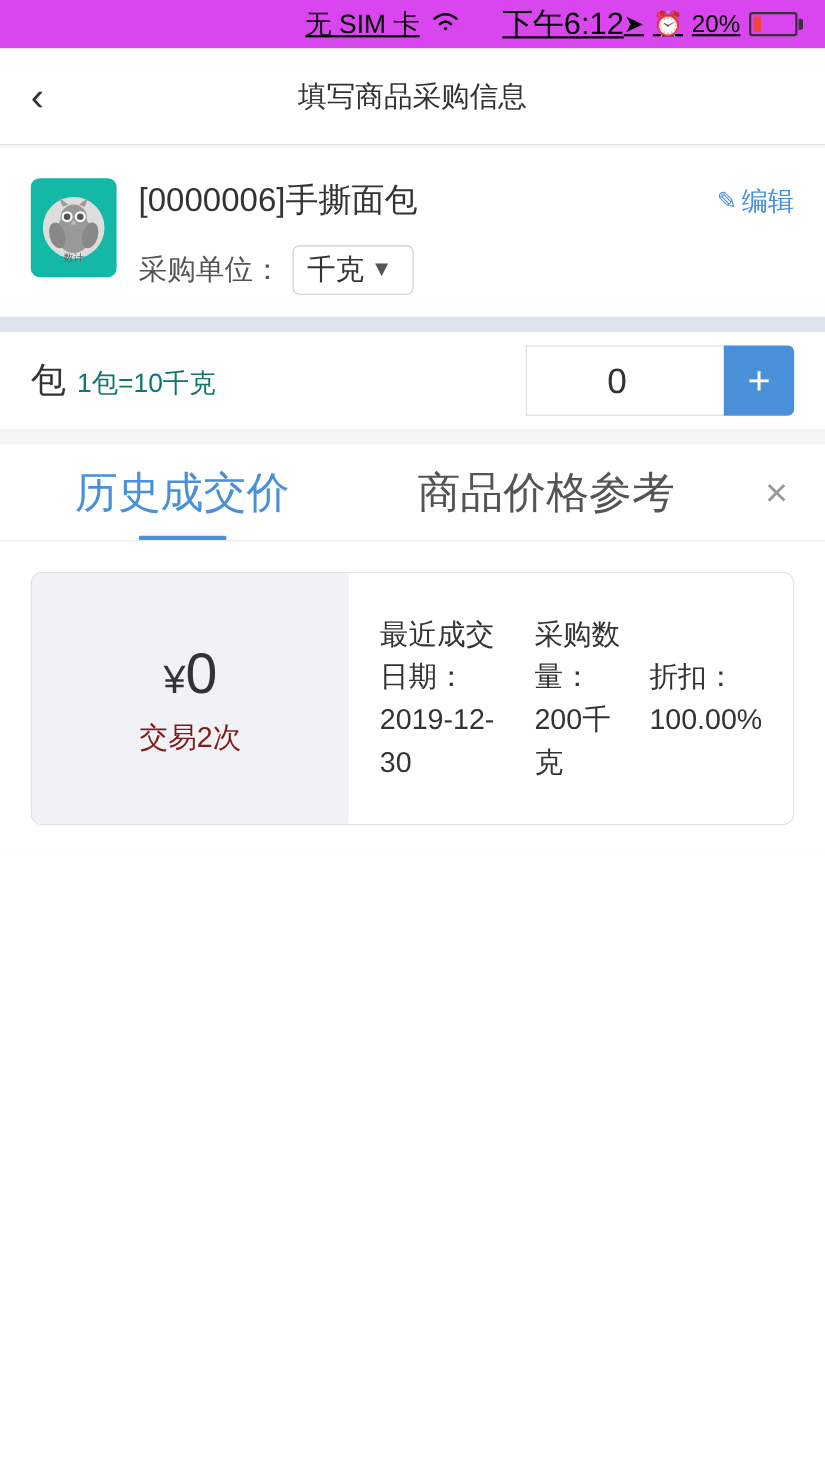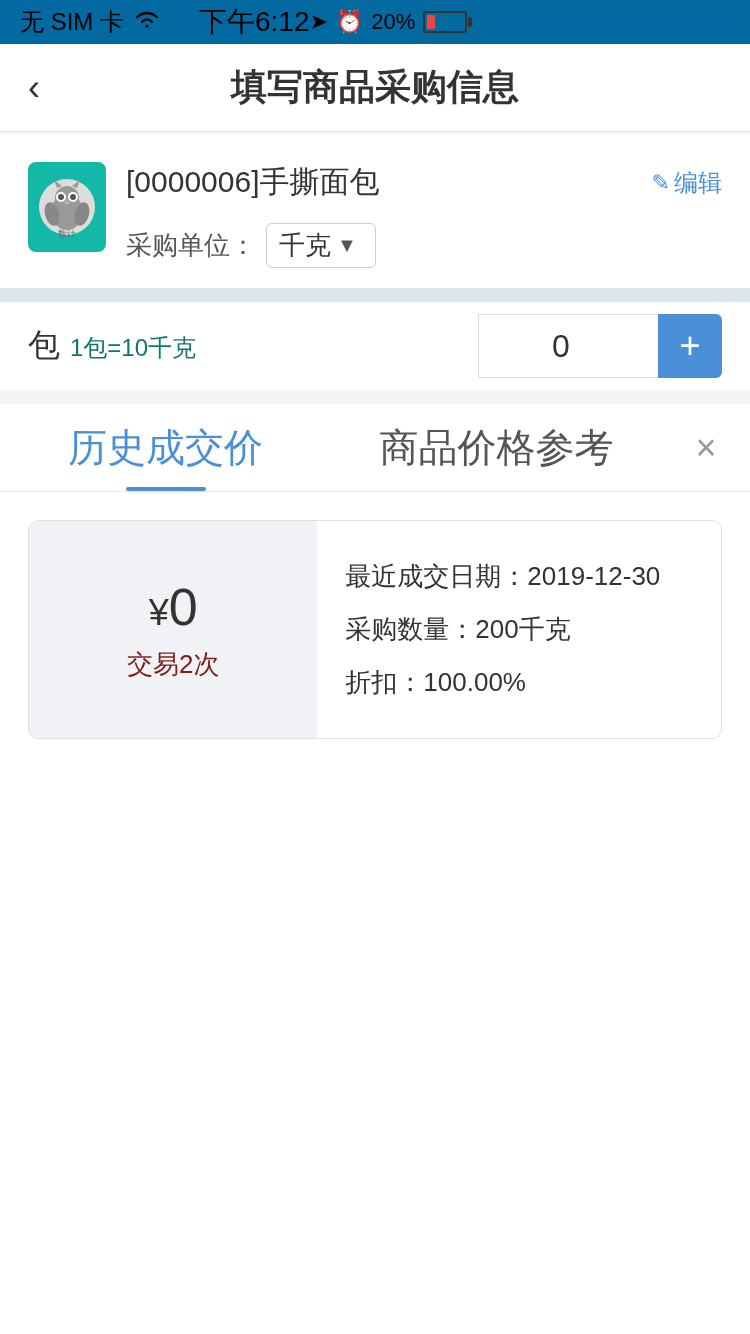--- a/index.html
+++ b/index.html
@@ -9,27 +9,28 @@
       min-height: 1334px;
       font-family: -apple-system, "PingFang SC", "Helvetica Neue", Arial, sans-serif;
       background: #f5f5f5;
       overflow-x: hidden;
     }
 
     
     .status-bar {
       width: 750px;
       height: 44px;
-      background: #0369a1;
-      display: flex;
-      align-items: center;
-      justify-content: flex-start;
+      background: #d946ef;
+      display: flex;
+      align-items: center;
+      justify-content: flex-end;
       padding: 0 20px;
       font-size: 26px;
       color: #000;
+      text-decoration: underline;
     }
     .status-left {
       display: flex;
       align-items: center;
       gap: 8px;
       font-size: 24px;
       font-weight: 500;
     }
     .status-center {
       font-size: 28px;
@@ -82,22 +83,22 @@
       border-bottom: 1px solid #e0e0e0;
     }
     .nav-back {
       position: absolute;
       left: 28px;
       font-size: 36px;
       color: #333;
       cursor: pointer;
     }
     .nav-title {
-      font-size: 36px;
-      font-weight: 700;
+      font-size: 26px;
+      font-weight: 400;
       color: #333;
     }
 
     
     .product-card {
       background: #fff;
       margin-top: 2px;
       padding: 28px 28px 20px 28px;
     }
     .product-header {
@@ -330,22 +331,22 @@
     }
     .trade-count {
       font-size: 26px;
       color: #7f1d1d;
       margin-top: 10px;
     }
     .price-card-right {
       flex: 1.4;
       padding: 36px 28px;
       display: flex;
-      flex-direction: column;
       gap: 14px;
+      align-items: center;
     }
     .price-detail-row {
       font-size: 26px;
       color: #333;
       line-height: 1.5;
     }
 
     
     .bottom-area {
       background: #fff;

